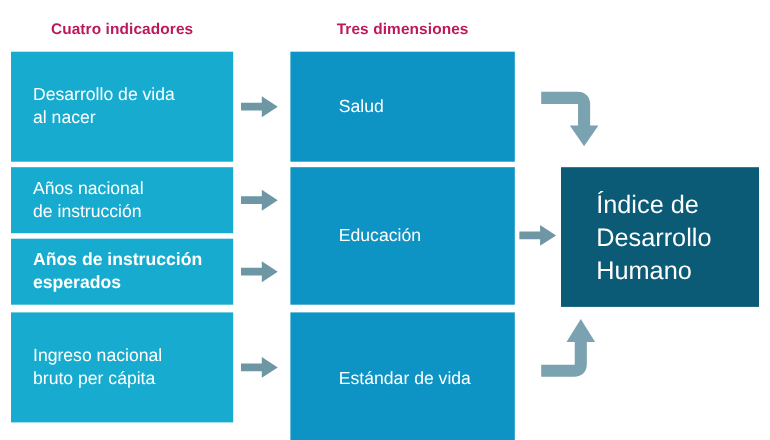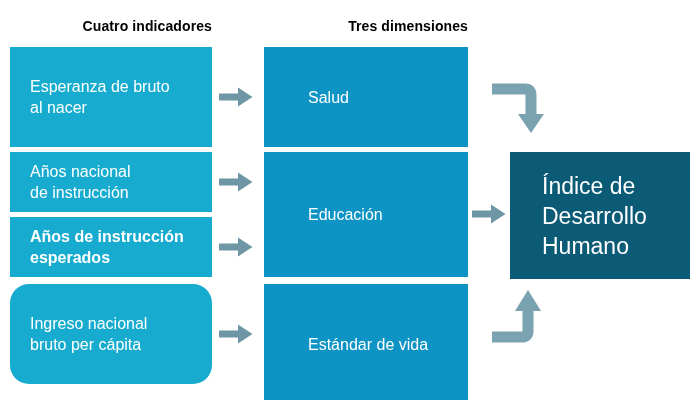--- a/index.html
+++ b/index.html
@@ -1,35 +1,35 @@
 <!DOCTYPE html>
 <html><head>
 <meta charset="utf-8">
 <style>
   html,body{margin:0;padding:0;background:#ffffff;}
   .canvas{
     position:relative;width:700px;height:400px;background:#ffffff;overflow:hidden;
     font-family:"Liberation Sans","DejaVu Sans",sans-serif;
   }
   .hdr{
-    position:absolute;top:18px;font-size:14px;font-weight:600;color:#000000;
-    text-align:right;letter-spacing:.1px;
+    position:absolute;top:18px;font-size:14px;font-weight:600;color:#be185d;
+    text-align:center;letter-spacing:.1px;
   }
   .hdr-left{left:10px;width:202px;}
   .hdr-mid{left:264px;width:204px;}
   .box{
     position:absolute;box-sizing:border-box;color:#ffffff;
     display:flex;flex-direction:column;justify-content:center;
   }
   .ind{left:10px;width:202px;background:#17ACCF;padding-left:20px;font-size:16px;line-height:21px;}
   .dim{left:264px;width:204px;background:#0D93C4;padding-left:44px;font-size:16px;line-height:21px;}
   .b1{top:47px;height:100px;}
   .b2{top:152px;height:60px;}
   .b3{top:217px;height:60px;font-weight:bold;}
-  .b4{top:284px;height:100px;border-radius:19px;}
+  .b4{top:284px;height:100px;}
   .d1{top:47px;height:100px;}
   .d2{top:152px;height:125px;}
   .d3{top:284px;height:120px;}
   .idx{
     left:510px;top:152px;width:180px;height:127px;background:#0B5A76;
     padding-left:32px;font-size:23px;line-height:30px;font-weight:400;
   }
   .line{display:block;}
   .arrow{position:absolute;width:34px;height:20px;}
   .a1{left:219px;top:87px;}
@@ -43,21 +43,21 @@
 </style>
 </head>
 <body>
 
 <div class="canvas">
 
   <div class="hdr hdr-left">Cuatro indicadores</div>
   <div class="hdr hdr-mid">Tres dimensiones</div>
 
   <div class="box ind b1">
-    <span class="line">Esperanza de bruto</span>
+    <span class="line">Desarrollo de vida</span>
     <span class="line">al nacer</span>
   </div>
   <div class="box ind b2">
     <span class="line">Años nacional</span>
     <span class="line">de instrucción</span>
   </div>
   <div class="box ind b3">
     <span class="line">Años de instrucción</span>
     <span class="line">esperados</span>
   </div>

